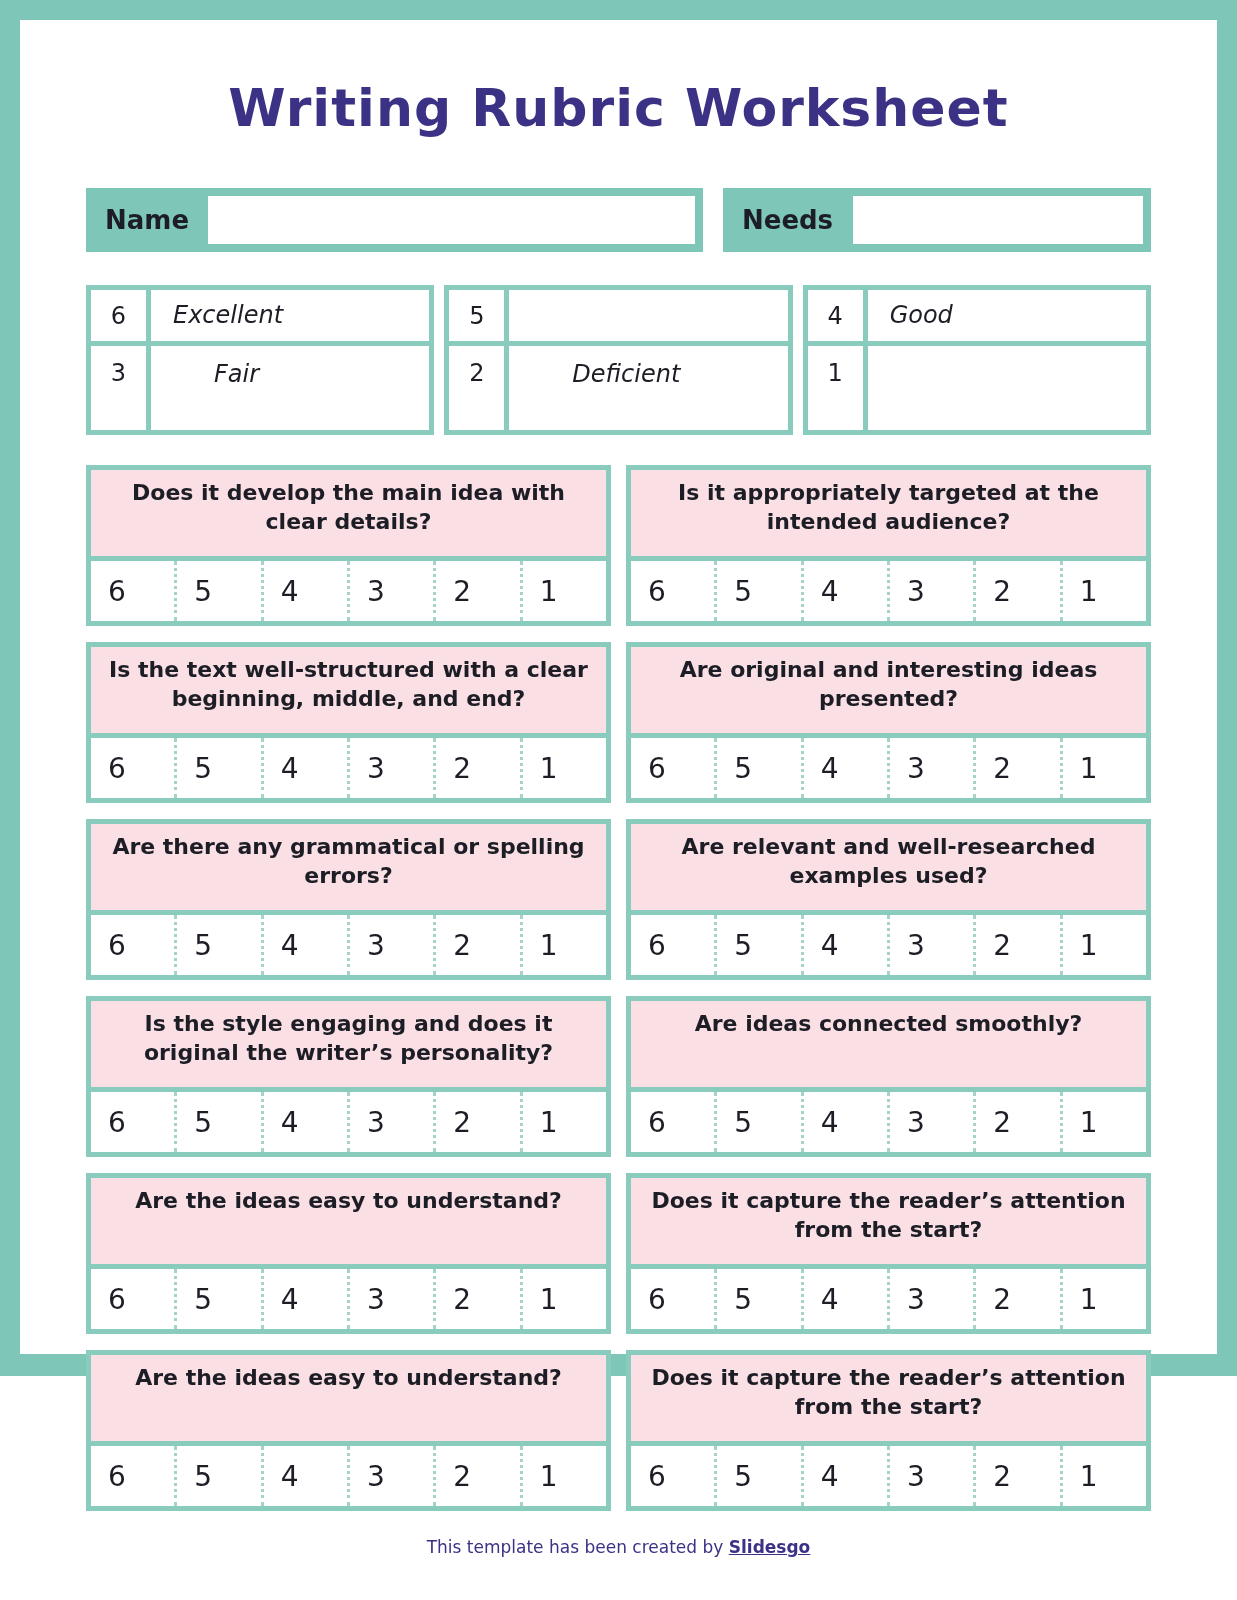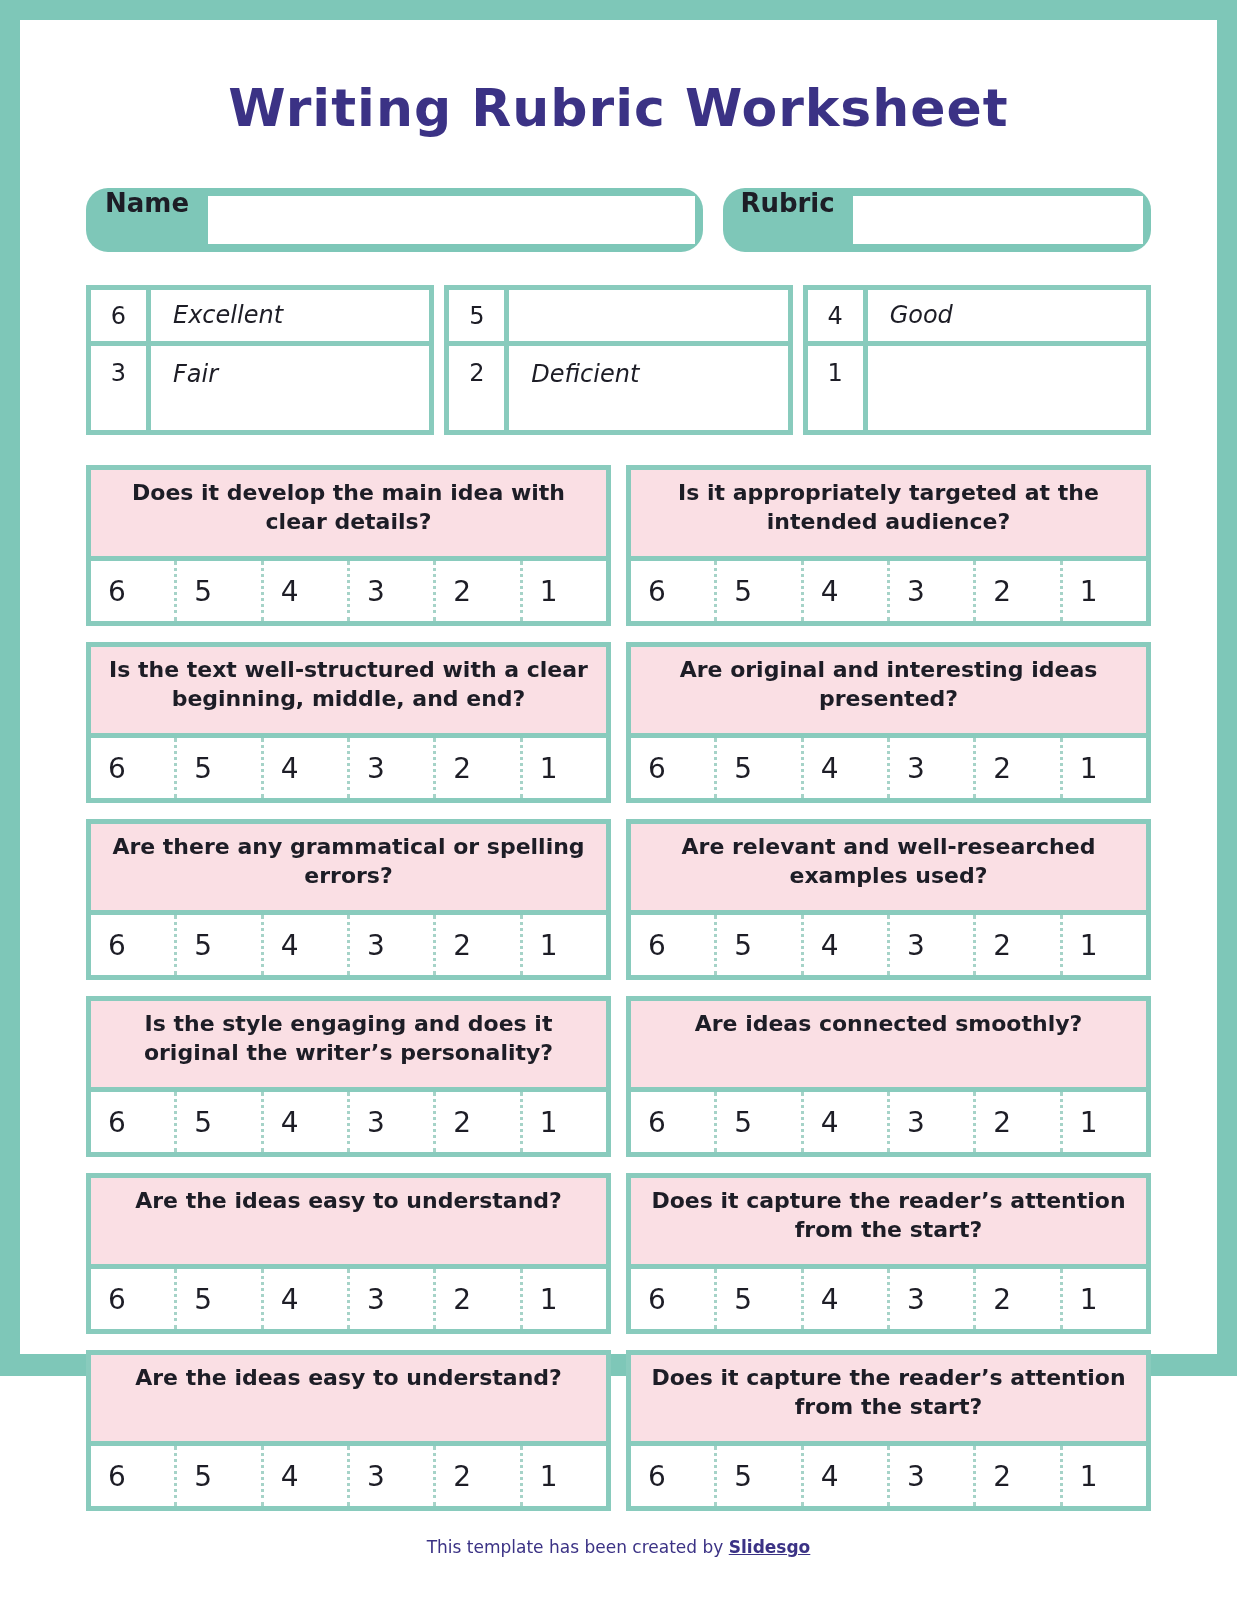--- a/index.html
+++ b/index.html
@@ -31,23 +31,22 @@
   .form-row {
     margin-top: 44px;
     display: flex;
     gap: 20px;
     height: 64px;
   }
   .field {
     background: var(--frame-teal, #7ec7b8);
     position: relative;
     display: flex;
-    align-items: flex-start;
+    align-items: center;
     height: 64px;
-    border-radius: 22px;
   }
   .field-name { flex: 59; }
   .field-course { flex: 41; }
   .field-label {
     font-weight: bold;
     font-size: 26px;
     color: var(--text-dark, #1d1d26);
     text-align: center;
   }
   .field-name .field-label { width: 122px; }
@@ -86,21 +85,21 @@
   }
   .legend-label {
     flex: 1;
     padding: 0 50px 0 22px;
     display: flex; align-items: center;
     font-size: 24px;
     line-height: 31px;
     color: var(--text-dark, #1d1d26);
     font-style: italic;
   }
-  .legend-row-1 .legend-label { align-items: flex-start; padding-top: 13px; }
+  .legend-row-1 .legend-label { align-items: flex-start; padding-top: 13px; margin-left: 41px; }
   .legend-row-1 .legend-score { align-items: flex-start; padding-top: 13px; }
   
   .questions {
     margin-top: 30px;
     display: grid;
     grid-template-columns: 1fr 1fr;
     column-gap: 15px;
     row-gap: 16px;
     grid-auto-rows: 161px;
   }
@@ -158,21 +157,21 @@
 <div class="page">
 
   <h1 class="title">Writing Rubric Worksheet</h1>
 
   <div class="form-row">
     <div class="field field-name">
       <div class="field-label">Name</div>
       <input class="field-input" type="text" value="" style="">
     </div>
     <div class="field field-course">
-      <div class="field-label">Rubric</div>
+      <div class="field-label">Needs</div>
       <input class="field-input" type="text" value="" style="">
     </div>
   </div>
 
   <div class="legend">
     <div class="legend-row legend-row-0" id="legend-row-0">
         <div class="legend-pair">
           <div class="legend-score">6</div>
           <div class="legend-label">Excellent</div>
         </div>

